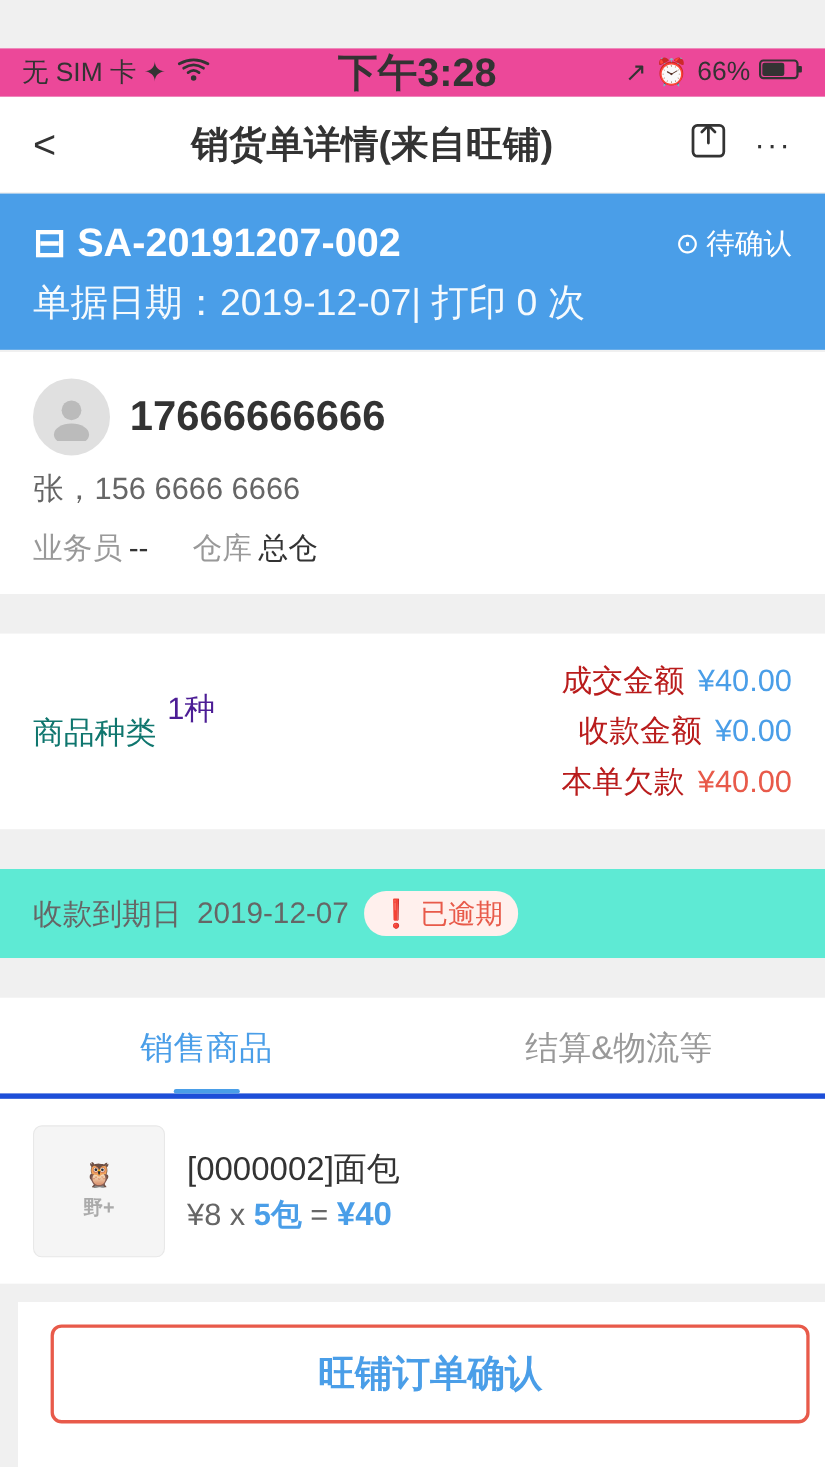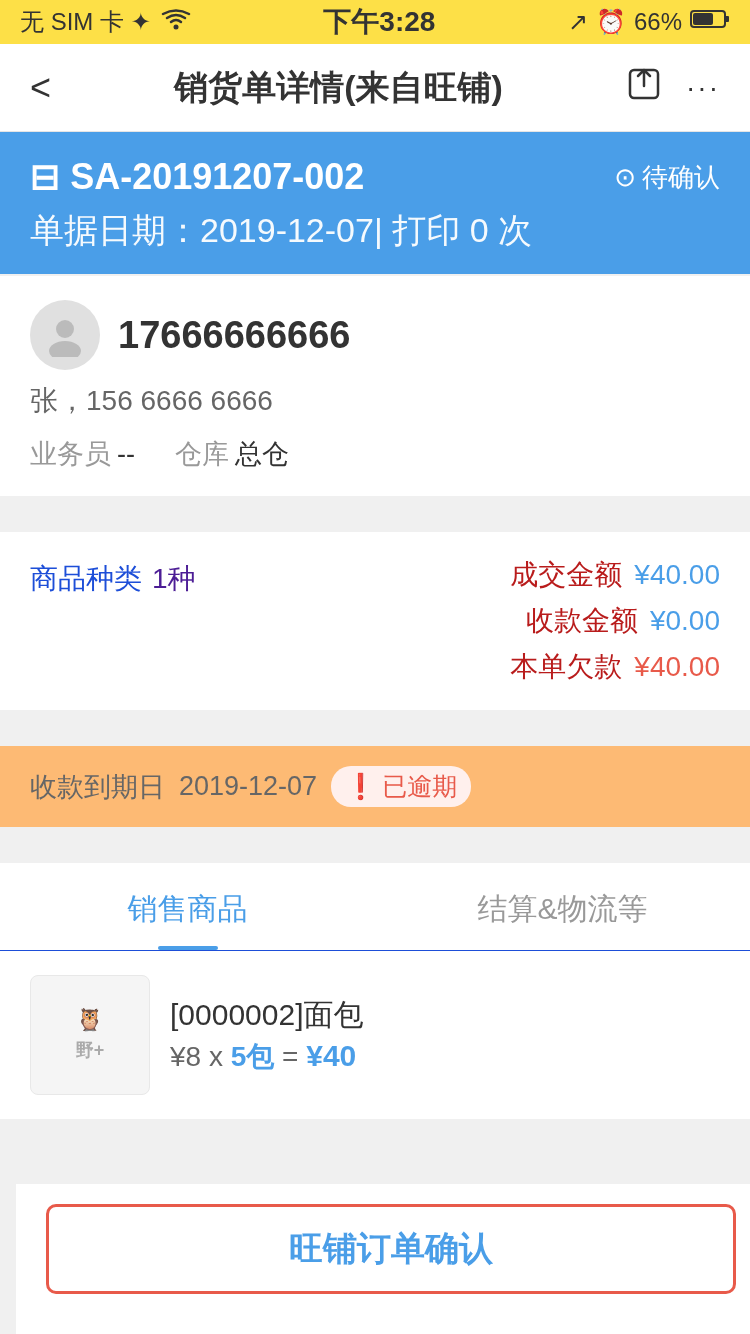--- a/index.html
+++ b/index.html
@@ -9,30 +9,31 @@
       min-height: 1334px;
       font-family: -apple-system, "PingFang SC", "Helvetica Neue", sans-serif;
       background: #f0f0f0;
       font-size: 28px;
       color: #333;
     }
 
     
     .status-bar {
       height: 44px;
-      background: #fde047;
+      background: #ec4899;
       display: flex;
       align-items: center;
       justify-content: space-between;
       padding: 0 20px;
       font-size: 24px;
       font-weight: 500;
+      margin-top: 44px;
     }
     .status-left { display: flex; align-items: center; gap: 10px; }
-    .status-center { font-size: 28px; font-weight: 600; }
+    .status-center { font-size: 36px; font-weight: 600; }
     .status-right { display: flex; align-items: center; gap: 8px; font-size: 24px; }
 
     
     .nav-bar {
       height: 88px;
       background: #fff;
       display: flex;
       align-items: center;
       justify-content: space-between;
       padding: 0 30px;
@@ -137,41 +138,41 @@
       justify-content: space-between;
     }
     .summary-left {
       display: flex;
       align-items: center;
       gap: 10px;
       font-size: 28px;
       color: #666;
       padding-top: 4px;
     }
-    .summary-label { color: #1d4ed8; }
+    .summary-label { color: #0f766e; margin-top: 43px; }
     .summary-kind { color: #4c1d95; }
     .summary-right {
       display: flex;
       flex-direction: column;
       align-items: flex-end;
       gap: 8px;
     }
     .amount-row {
       display: flex;
       align-items: center;
       gap: 12px;
       font-size: 28px;
     }
     .amount-label { color: #b91c1c; }
     .amount-value { color: #4A9EE8; font-weight: 500; }
     .amount-value.red { color: #E85A4A; }
 
     
     .due-section {
-      background: #fdba74;
+      background: #5eead4;
       margin-top: 18px;
       padding: 20px 30px;
       display: flex;
       align-items: center;
       gap: 14px;
       font-size: 27px;
       color: #666;
     }
     .overdue-badge {
       background: #fff0ed;
@@ -184,21 +185,21 @@
       gap: 6px;
     }
 
     
     .tabs-section {
       background: #fff;
       margin-top: 18px;
     }
     .tabs-header {
       display: flex;
-      border-bottom: 1px solid #1d4ed8;
+      border-bottom: 5px solid #1d4ed8;
       align-items: flex-end;
     }
     .tab-item {
       flex: 1;
       text-align: center;
       padding: 26px 0 20px 0;
       font-size: 30px;
       color: #999;
       position: relative;
       cursor: pointer;

